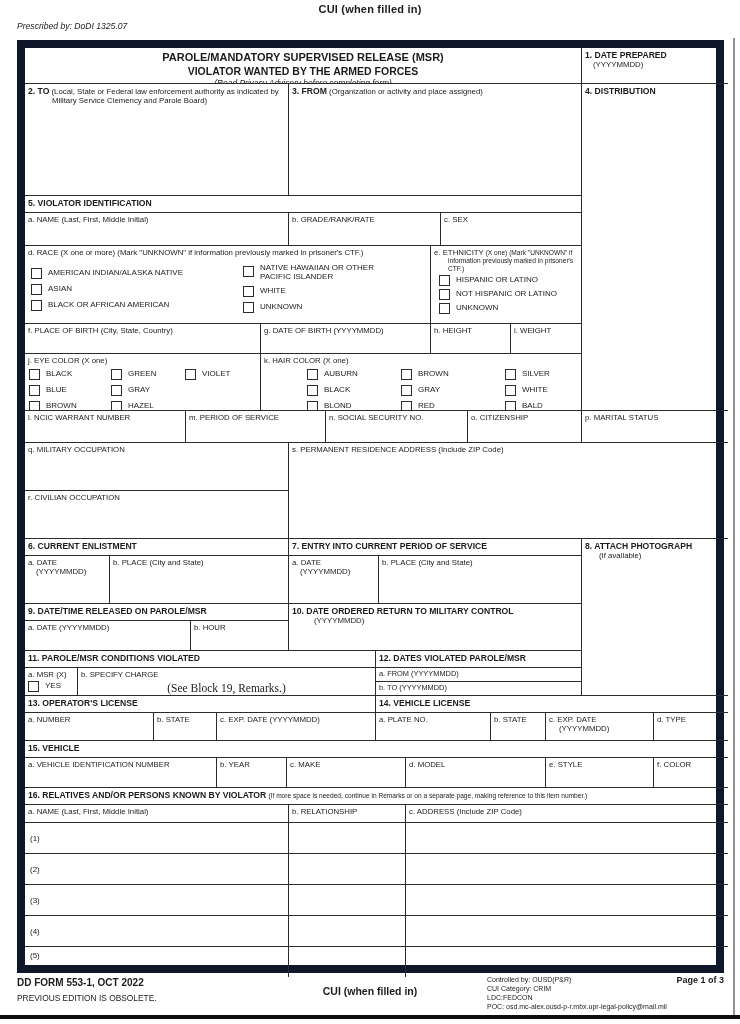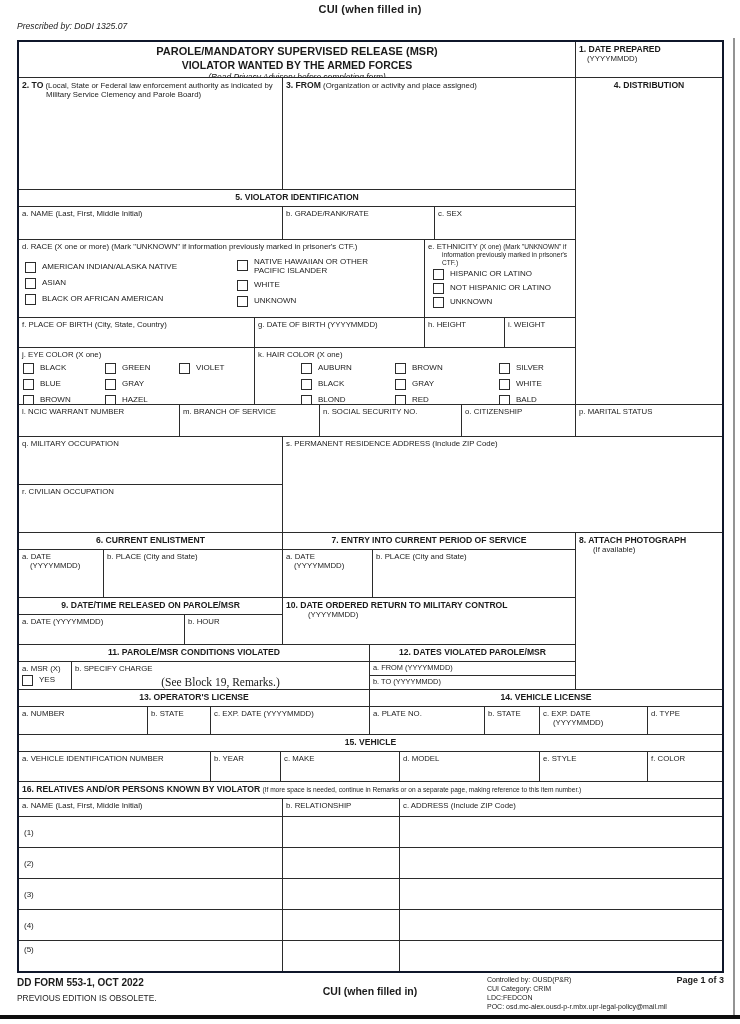--- a/index.html
+++ b/index.html
@@ -2,26 +2,26 @@
 <html><head>
 <meta charset="utf-8">
 <style>
   html,body { margin:0; padding:0; background:#fff; }
   .page { position:relative; width:740px; height:1024px; background:#fff;
           font-family:"Liberation Sans", sans-serif; color:#1b1b1b; overflow:hidden; }
   .cui-top { position:absolute; left:0; right:0; top:3px; text-align:center;
              font-weight:bold; font-size:11px; letter-spacing:.2px; }
   .prescribed { position:absolute; left:17px; top:21px; font-size:8.6px;font-style:italic; }
   .form { position:absolute; left:17px; top:40px; width:707px; height:933px;
-          border:2px solid #0f172a; box-sizing:border-box; }
+          border:8px solid #0f172a; box-sizing:border-box; }
   .cell { position:absolute; box-sizing:border-box; border-right:1px solid #2b2b2b;
           border-bottom:1px solid #2b2b2b; padding:2px 3px; overflow:hidden; }
   .nr { border-right:none; } .nb { border-bottom:none; }
   .lb { font-size:7.8px; line-height:1.2; }
-  .hd { font-weight:bold; font-size:8.6px;text-align:center; }
+  .hd { font-weight:bold; font-size:8.6px; }
   .d  { }
   .sm { font-size:6.6px; }
   .ind { margin-left:8px; }
   .hang { padding-left:24px; text-indent:-24px; }
   .titlebox { text-align:center; padding-top:3px; }
   .titlebox .t1 { font-weight:bold; font-size:11px; line-height:1.25; }
   .titlebox .t3 { font-style:italic; font-size:8.4px; }
   .cbr { display:flex; align-items:flex-start; margin-bottom:5px; }
   .cb  { width:9px; height:9px; border:1px solid #2c2c2c; background:#fff; flex:0 0 auto; margin-right:6px; }
   .cbl { font-size:8px; line-height:1.1; padding-top:1px; }
@@ -232,21 +232,21 @@
             <span class="cb"></span>
             <span class="cbl">BALD</span>
           </div>
       </div>
     </div>
 
     <div class="cell" style="left:0;top:363px;width:161px;height:32px">
       <div class="lb">l. NCIC WARRANT NUMBER</div>
       </div>
     <div class="cell" style="left:161px;top:363px;width:140px;height:32px">
-      <div class="lb">m. BRANCH OF SERVICE</div>
+      <div class="lb">m. PERIOD OF SERVICE</div>
       </div>
     <div class="cell" style="left:301px;top:363px;width:142px;height:32px">
       <div class="lb">n. SOCIAL SECURITY NO.</div>
       </div>
     <div class="cell" style="left:443px;top:363px;width:114px;height:32px">
       <div class="lb">o. CITIZENSHIP</div>
       </div>
     <div class="cell nr" style="left:557px;top:363px;width:146px;height:32px">
       <div class="lb">p. MARITAL STATUS</div>
       </div>

